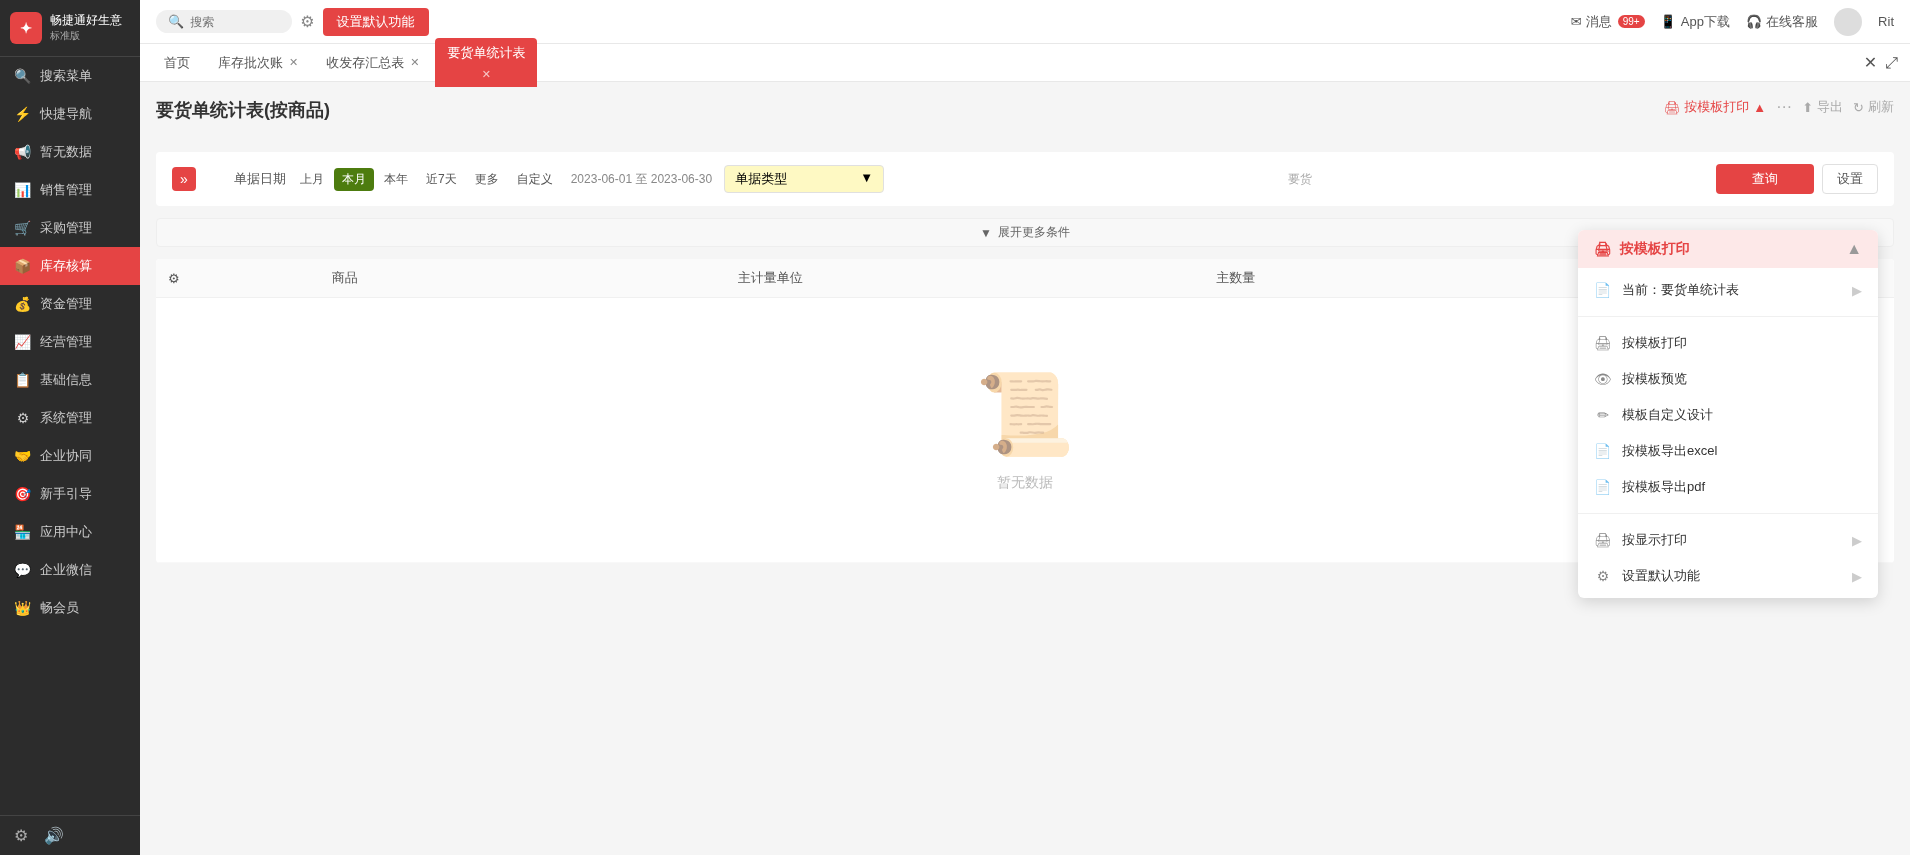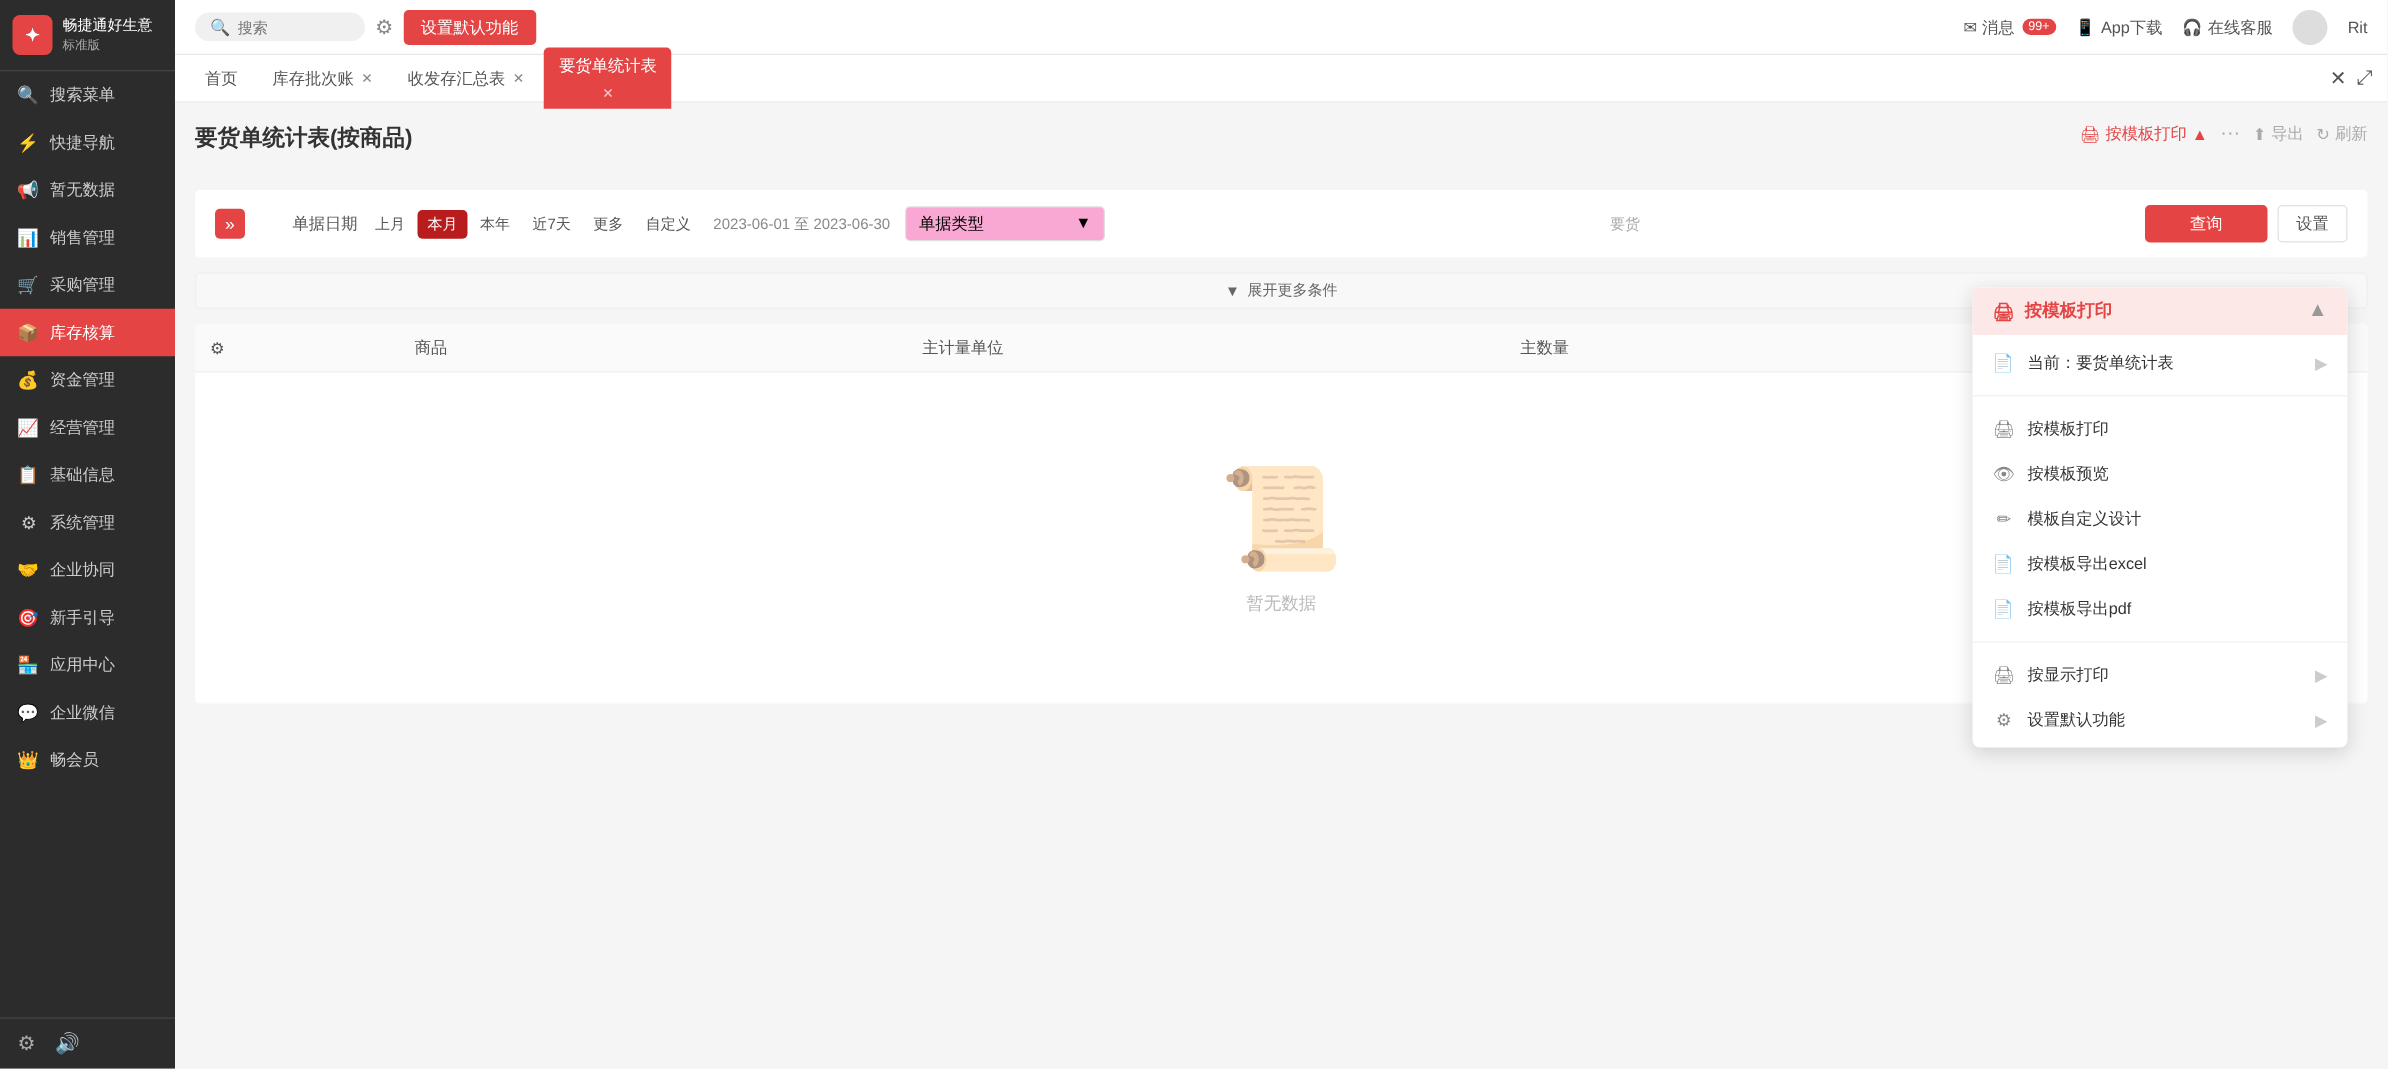--- a/index.html
+++ b/index.html
@@ -116,27 +116,27 @@
       width: 24px; height: 24px; background: #e54444; border-radius: 4px;
       color: #fff; display: flex; align-items: center; justify-content: center;
       cursor: pointer; font-size: 14px; flex-shrink: 0;
     }
     .filter-group { display: flex; align-items: center; gap: 6px; margin-left: 26px; }
     .filter-label { color: #555; font-size: 13px; }
     .date-btn {
       padding: 3px 8px; border-radius: 4px; cursor: pointer;
       font-size: 12px; color: #555; border: none; background: none;
     }
-    .date-btn.active { background: #b91c1c; color: #fff; }
+    .date-btn.active { background: #4d7c0f; color: #fff; }
     .date-range { font-size: 12px; color: #888; margin-left: 4px; }
     .filter-select {
       display: flex; align-items: flex-start; gap: 4px;
       border: 1px solid #e0e0e0; border-radius: 4px;
       padding: 4px 10px; font-size: 13px; min-width: 160px;
-      cursor: pointer; background: #f9a8d4;
+      cursor: pointer; background: #fef9c3;
     }
     .expand-more-bar {
       display: flex; align-items: center; justify-content: center;
       background: #f8f8f8; border: 1px solid #eee; border-radius: 4px;
       padding: 5px 20px; cursor: pointer; font-size: 12px; color: #666;
       margin-bottom: 12px;
     }
 
     
     .table-container { background: #fff; border-radius: 4px; overflow: hidden; }

